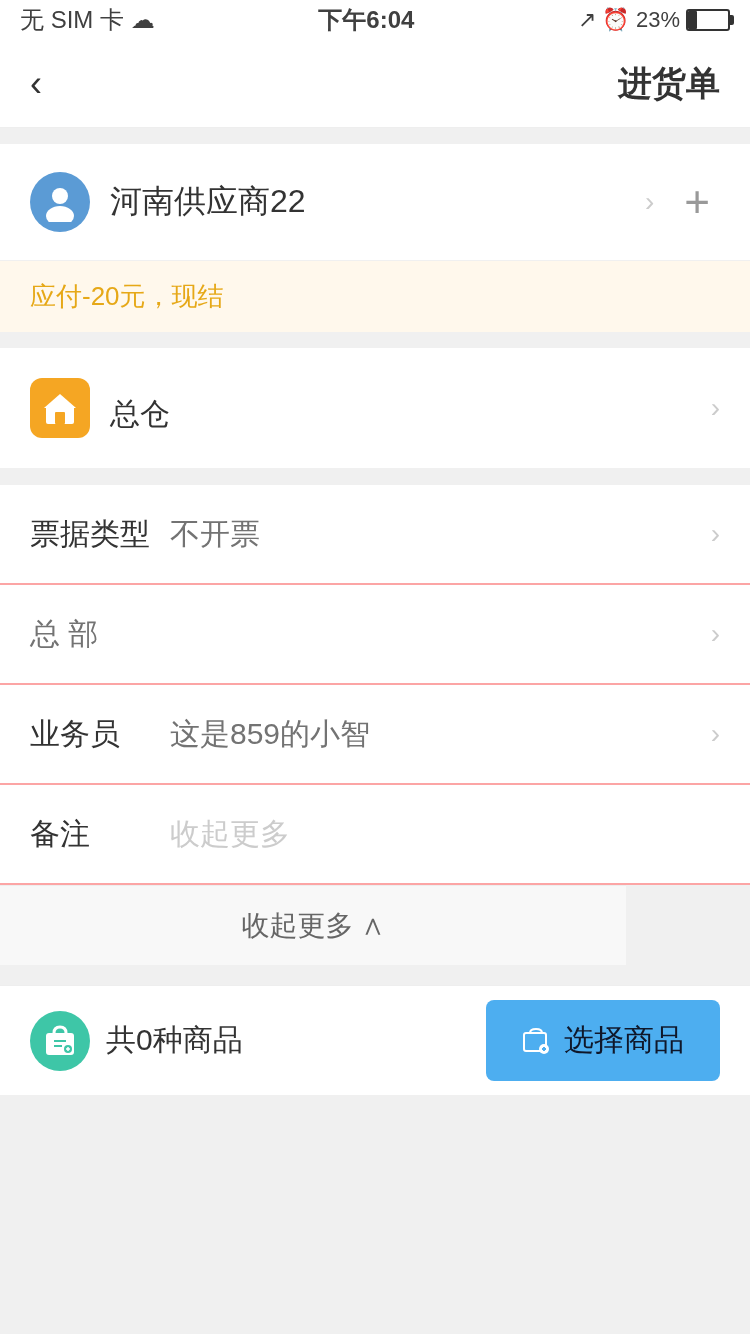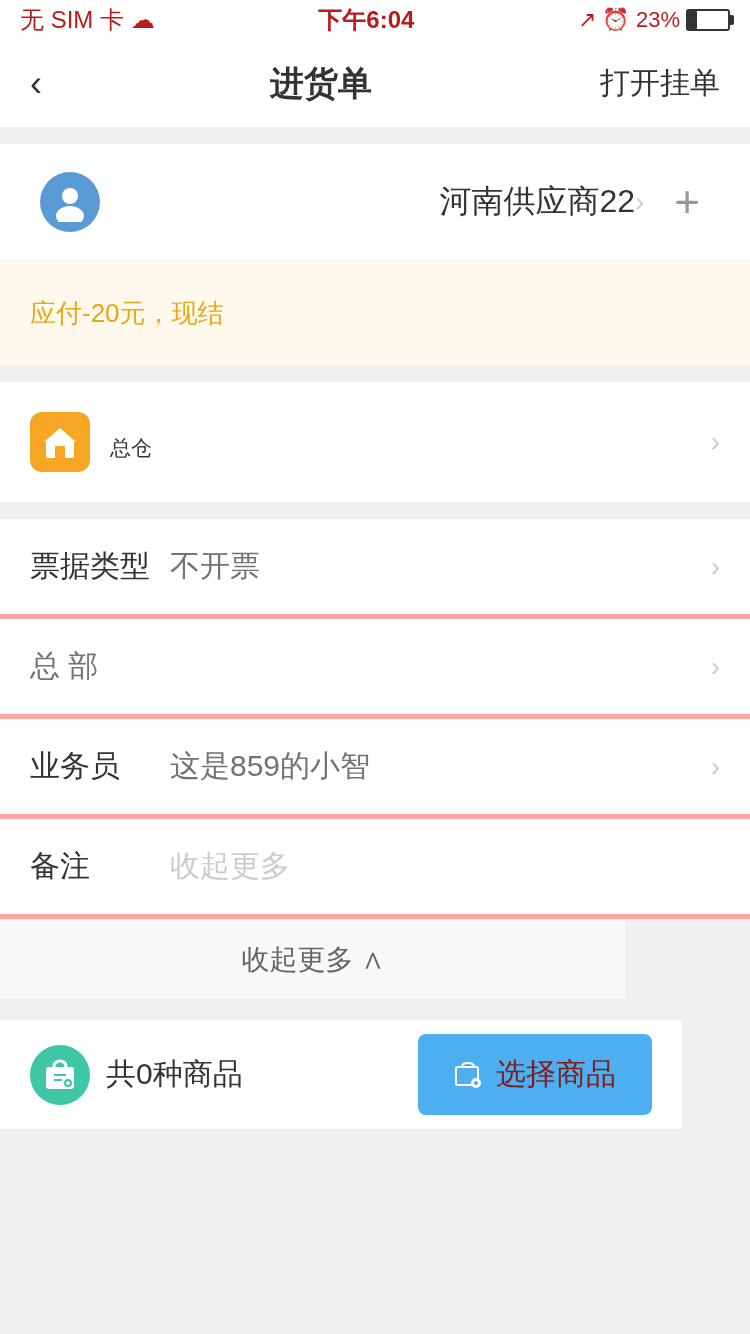--- a/index.html
+++ b/index.html
@@ -16,21 +16,21 @@
     
     .status-bar {
       width: 750px;
       height: 40px;
       background: #fff;
       display: flex;
       align-items: center;
       justify-content: space-between;
       padding: 4px 20px;
       font-size: 24px;
-      color: #b91c1c;
+      color: #404040;
     }
     .status-left { display: flex; align-items: center; gap: 8px; }
     .status-center { font-weight: 700; }
     .status-right { display: flex; align-items: center; gap: 6px; font-size: 22px; }
 
     
     .nav-bar {
       width: 750px;
       height: 88px;
       background: #fff;
@@ -66,23 +66,22 @@
     
     .card {
       background: #fff;
       width: 750px;
     }
 
     
     .supplier-row {
       display: flex;
       align-items: center;
-      padding: 28px 40px;
+      padding: 28px 30px;
       border-bottom: 1px solid #f0f0f0;
-      text-align: right;
     }
     .supplier-avatar {
       width: 60px;
       height: 60px;
       border-radius: 50%;
       background: #5b9bd5;
       display: flex;
       align-items: center;
       justify-content: center;
       margin-right: 20px;
@@ -105,21 +104,21 @@
     .plus-btn {
       color: #999;
       font-size: 44px;
       cursor: pointer;
       padding: 0 10px;
     }
 
     
     .notice-bar {
       background: #fff8ec;
-      padding: 35px 30px;
+      padding: 18px 30px;
       font-size: 26px;
       color: #e6a817;
       width: 750px;
     }
 
     
     .row-item {
       display: flex;
       align-items: center;
       padding: 30px;
@@ -133,33 +132,33 @@
       background: #f5a623;
       display: flex;
       align-items: center;
       justify-content: center;
       margin-right: 20px;
       flex-shrink: 0;
     }
     .row-icon-wrap svg { fill: #fff; }
     .row-label {
       flex: 1;
-      font-size: 21px;
+      font-size: 30px;
       color: #333;
       margin-top: 12px;
     }
 
     
     .form-row {
       display: flex;
       align-items: center;
       padding: 0 30px;
       height: 100px;
       background: #fff;
-      border-bottom: 5px solid #fca5a5;
+      border-bottom: 2px solid #fca5a5;
     }
     .form-key {
       width: 140px;
       font-size: 30px;
       color: #333;
       flex-shrink: 0;
     }
     .form-val {
       flex: 1;
       font-size: 30px;
@@ -183,21 +182,21 @@
       justify-content: center;
       gap: 8px;
       font-size: 28px;
       color: #666;
       cursor: pointer;
       border-top: 1px solid #eee;
     }
 
     
     .product-footer {
-      width: 682px;
+      width: 750px;
       height: 110px;
       background: #fff;
       display: flex;
       align-items: center;
       padding: 0 30px;
       justify-content: space-between;
       border-top: 1px solid #eee;
     }
     .product-count-wrap {
       display: flex;
@@ -212,21 +211,21 @@
       display: flex;
       align-items: center;
       justify-content: center;
     }
     .product-count-text {
       font-size: 30px;
       color: #333;
     }
     .select-btn {
       background: #4daef0;
-      color: #7f1d1d;
+      color: #0f172a;
       font-size: 30px;
       padding: 20px 36px;
       border-radius: 8px;
       cursor: pointer;
       display: flex;
       align-items: center;
       gap: 14px;
     }
 
     
@@ -277,21 +276,20 @@
     <span>23%</span>
     <div class="battery-rect">
       <div class="battery-fill"></div>
     </div>
   </div>
 </div>
 
 <div class="nav-bar">
   <span class="nav-back">‹</span>
   <span class="nav-title">进货单</span>
-  <span class="nav-action">打开挂单</span>
 </div>
 
 <div class="divider-gray"></div>
 
 <div class="card">
   <div class="supplier-row">
     <div class="supplier-avatar">
       <svg width="40" height="40" viewBox="0 0 40 40">
         <circle cx="20" cy="14" r="8" fill="white"></circle>
         <ellipse cx="20" cy="34" rx="14" ry="10" fill="white"></ellipse>

